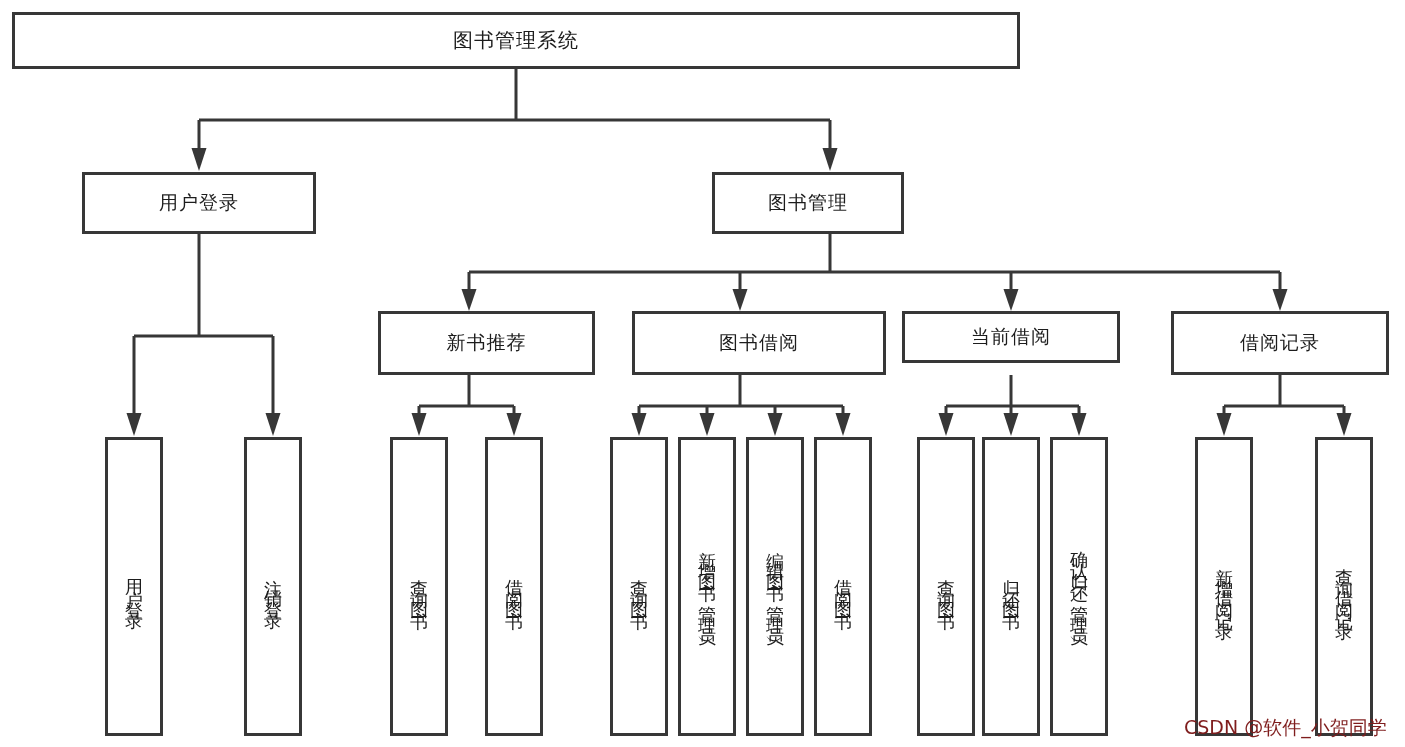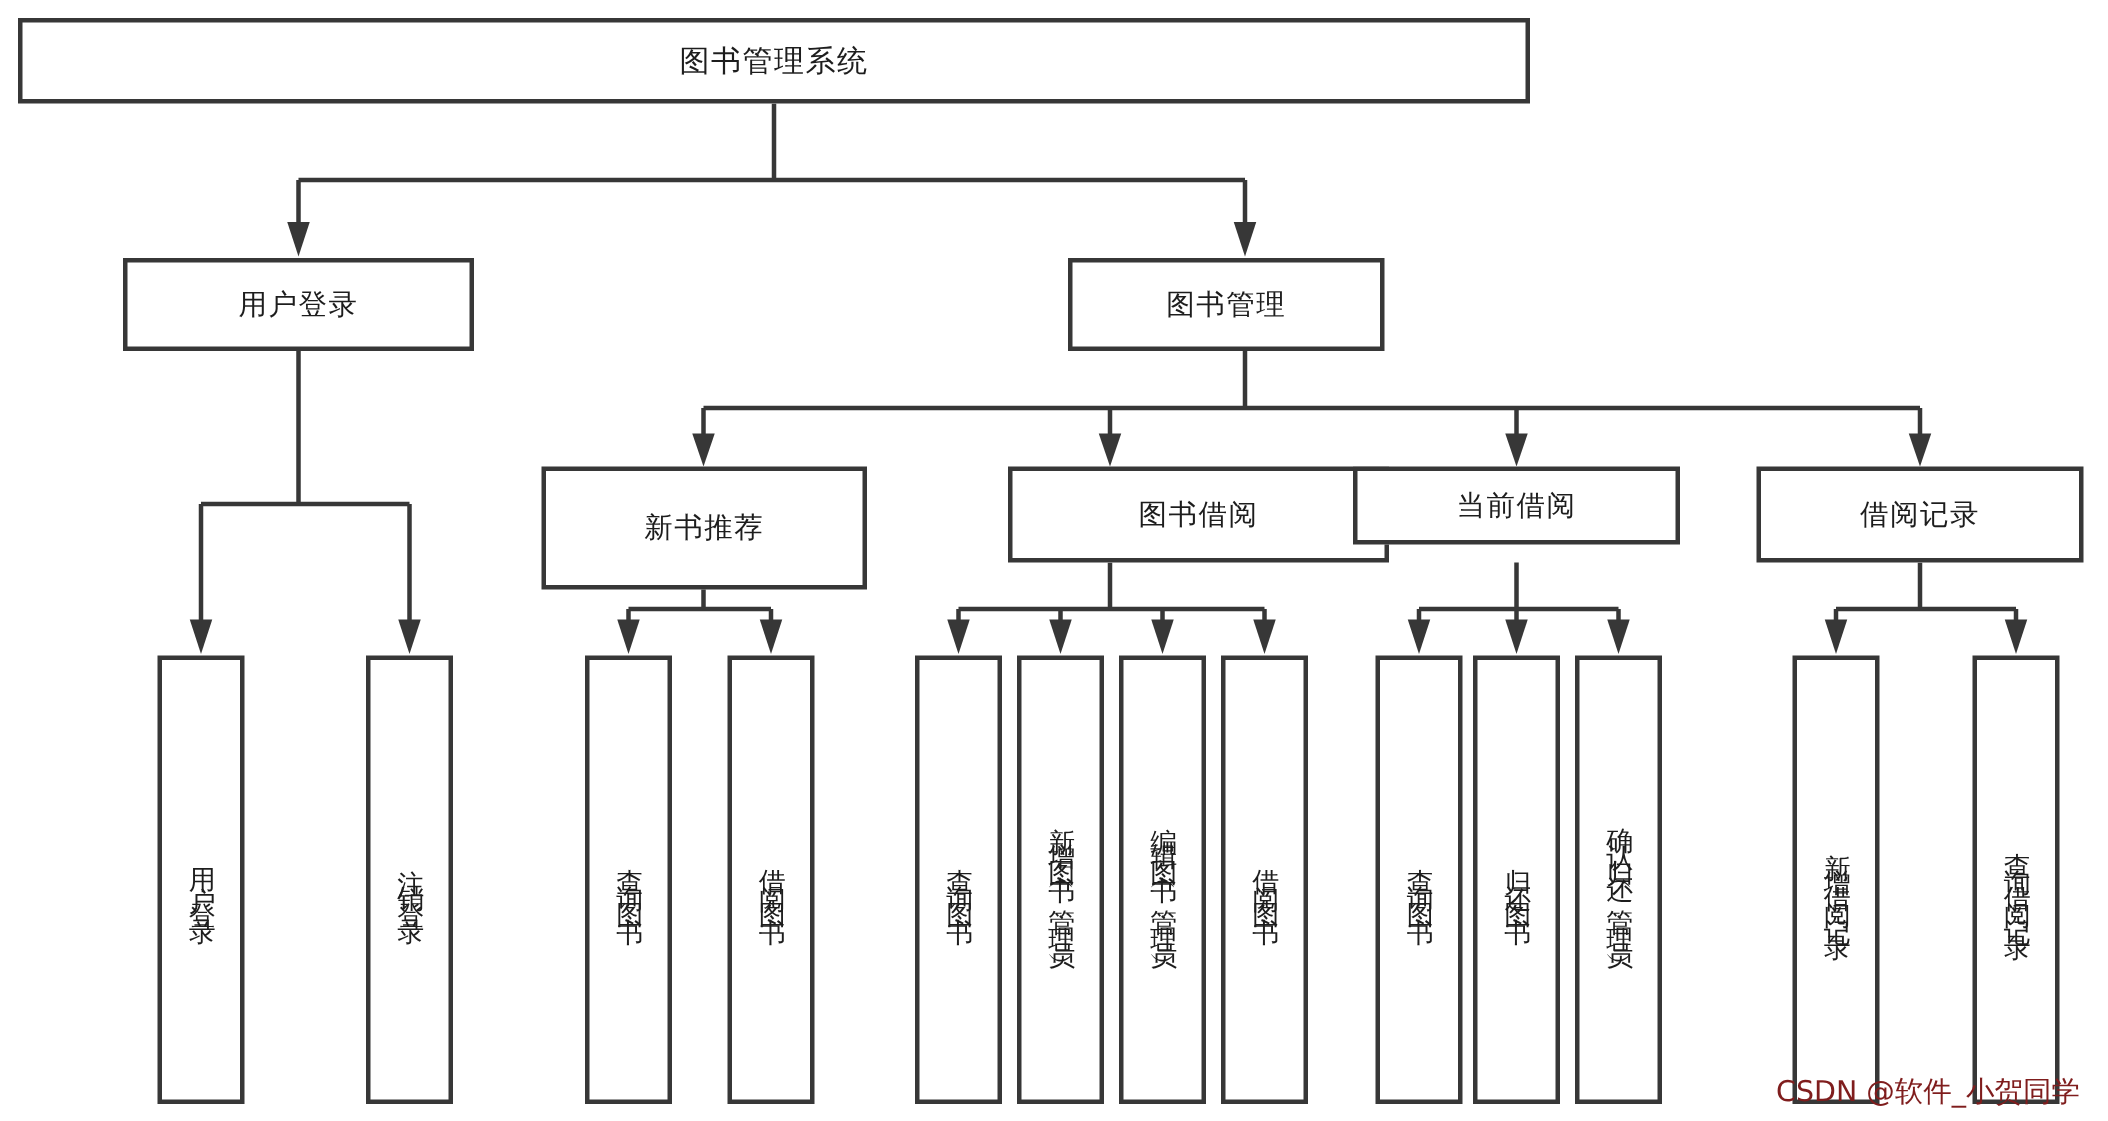--- a/index.html
+++ b/index.html
@@ -22,23 +22,23 @@
     border: 3px solid #373737;
     box-sizing: border-box;
     display: flex;
     align-items: center;
     justify-content: center;
     color: #1d1d1d;
   }
   .hbox { font-size: 19px; letter-spacing: 1px; }
   .root-box { left: 12px; top: 12px; width: 1008px; height: 57px; font-size: 20px; }
   .b-user-login   { left: 82px;  top: 172px; width: 234px; height: 62px; }
-  .b-book-mgmt    { left: 712px; top: 172px; width: 211px; height: 62px; }
-  .b-new-book     { left: 361px; top: 311px; width: 217px; height: 82px; }
-  .b-book-borrow  { left: 632px; top: 311px; width: 254px; height: 64px; margin-left: 40px; }
+  .b-book-mgmt    { left: 712px; top: 172px; width: 192px; height: 62px; }
+  .b-new-book     { left: 378px; top: 311px; width: 217px; height: 64px; }
+  .b-book-borrow  { left: 632px; top: 311px; width: 254px; height: 64px; }
   .b-cur-borrow   { left: 902px; top: 311px; width: 218px; height: 52px; }
   .b-records      { left: 1171px; top: 311px; width: 218px; height: 64px; font-family: Liberation Mono, monospace; }
   .leaf {
     position: absolute;
     top: 437px;
     width: 58px;
     height: 299px;
     background: #ffffff;
     border: 3px solid #373737;
     box-sizing: border-box;

